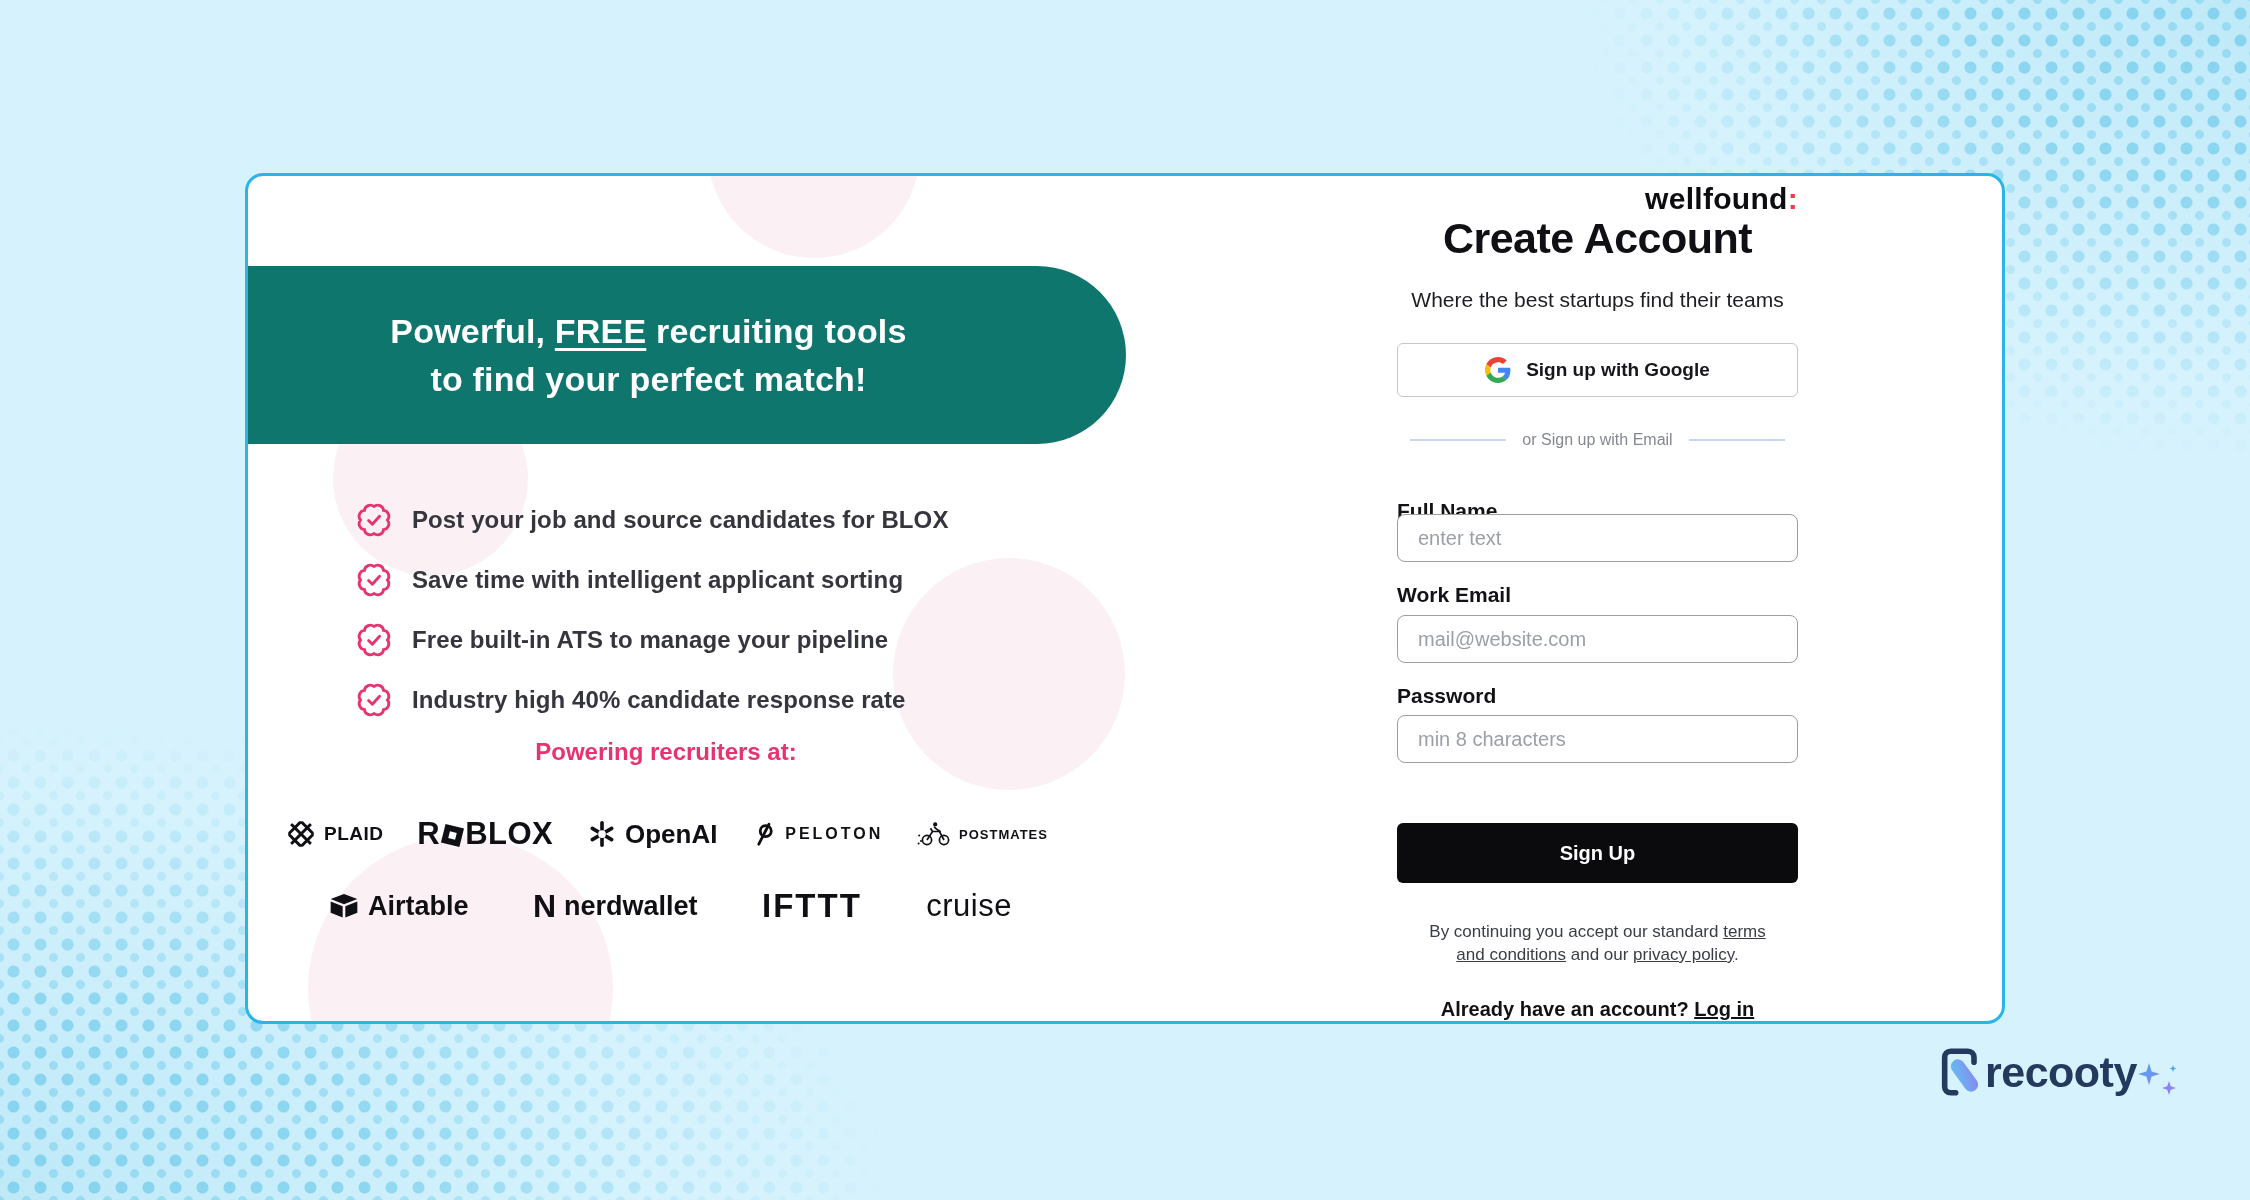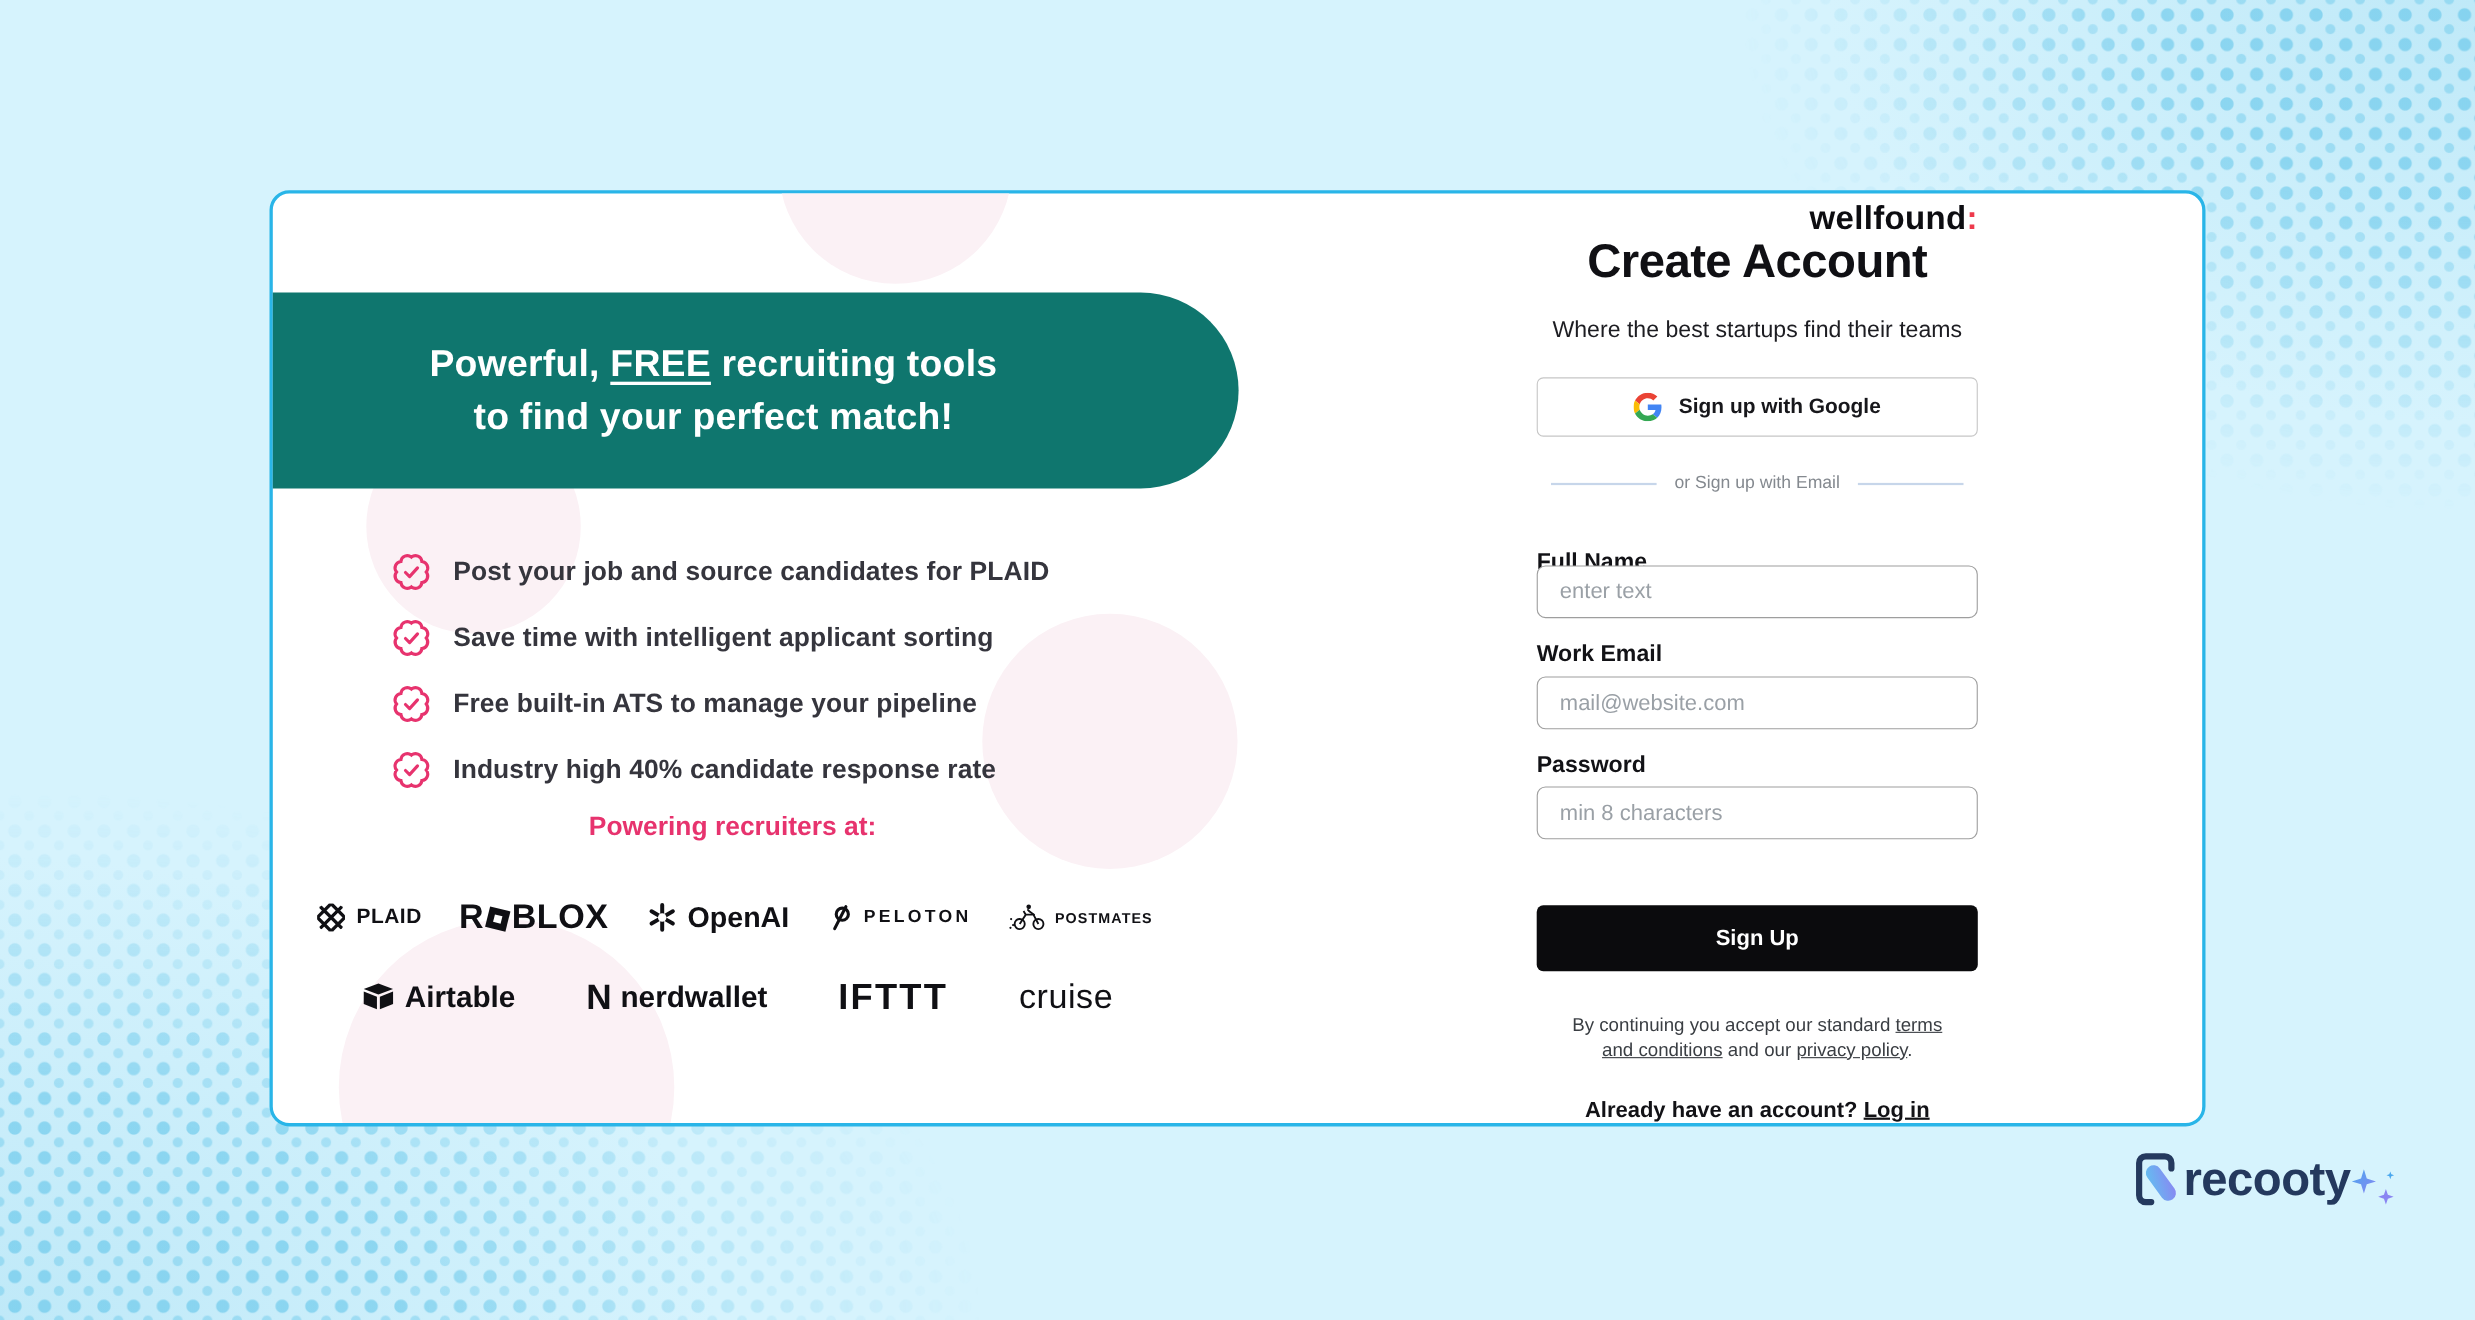--- a/index.html
+++ b/index.html
@@ -144,21 +144,21 @@
     <div><span>Powerful, </span><span class="hl">FREE</span><span> recruiting tools</span></div>
     <div>to find your perfect match!</div>
   </div>
 
   <div class="checklist">
     <div class="check-row">
       <svg viewBox="0 0 24 24" width="36" height="36">
           <path d="M21 12 A3.9 3.9 0 0 1 18.364 18.364 A3.9 3.9 0 0 1 12 21 A3.9 3.9 0 0 1 5.636 18.364 A3.9 3.9 0 0 1 3 12 A3.9 3.9 0 0 1 5.636 5.636 A3.9 3.9 0 0 1 12 3 A3.9 3.9 0 0 1 18.364 5.636 A3.9 3.9 0 0 1 21 12 Z" fill="none" stroke="#e7336e" stroke-width="1.9"></path>
           <path d="M8.4 12.3 L10.9 14.8 L15.7 9.5" fill="none" stroke="#e7336e" stroke-width="1.9" stroke-linecap="round" stroke-linejoin="round"></path>
         </svg>
-      <span class="check-text">Post your job and source candidates for PLAID</span>
+      <span class="check-text">Post your job and source candidates for BLOX</span>
     </div>
     <div class="check-row">
       <svg viewBox="0 0 24 24" width="36" height="36">
           <path d="M21 12 A3.9 3.9 0 0 1 18.364 18.364 A3.9 3.9 0 0 1 12 21 A3.9 3.9 0 0 1 5.636 18.364 A3.9 3.9 0 0 1 3 12 A3.9 3.9 0 0 1 5.636 5.636 A3.9 3.9 0 0 1 12 3 A3.9 3.9 0 0 1 18.364 5.636 A3.9 3.9 0 0 1 21 12 Z" fill="none" stroke="#e7336e" stroke-width="1.9"></path>
           <path d="M8.4 12.3 L10.9 14.8 L15.7 9.5" fill="none" stroke="#e7336e" stroke-width="1.9" stroke-linecap="round" stroke-linejoin="round"></path>
         </svg>
       <span class="check-text">Save time with intelligent applicant sorting</span>
     </div>
     <div class="check-row">
       <svg viewBox="0 0 24 24" width="36" height="36">

